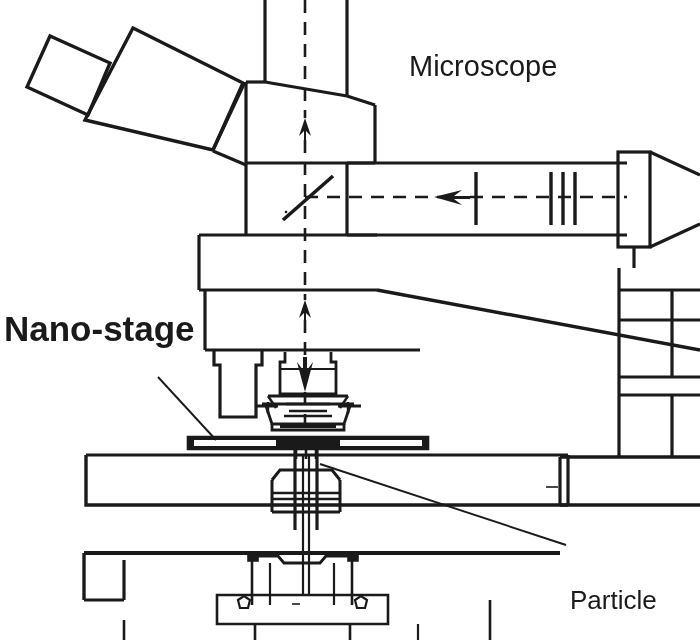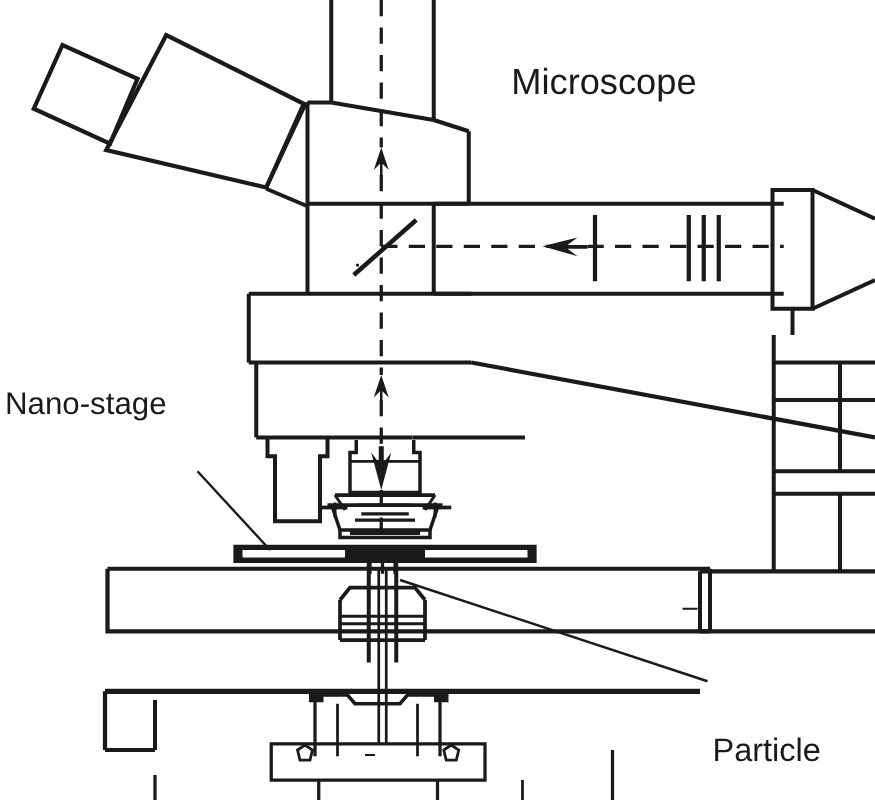--- a/index.html
+++ b/index.html
@@ -7,21 +7,21 @@
     width:700px;height:640px;overflow:hidden;position:relative;
     font-family:"Liberation Sans", sans-serif;
   }
   #stage{position:relative;width:556px;height:640px;background:#fff;}
   svg#diagram{position:absolute;left:0;top:0;width:700px;height:640px;display:block;}
   .lbl{
     position:absolute;color:#1a1a1a;font-family:"Liberation Sans", sans-serif;
     font-weight:400;white-space:pre;line-height:1.06;letter-spacing:0px;
   }
   #label-microscope{left:409px;top:51px;font-size:29px;}
-  #label-nanostage{left:4px;top:310px;font-size:25px;}
+  #label-nanostage{left:4px;top:310px;font-size:35px;font-weight:bold;}
   #label-particle{left:570px;top:528px;font-size:26px;line-height:1.12;}
 </style>
 </head>
 <body>
 
 <div id="stage">
 
   <svg id="diagram" viewBox="0 0 700 640">
     <g fill="none" stroke="#1a1a1a" stroke-width="3.2" stroke-linecap="butt" stroke-linejoin="miter">
 

